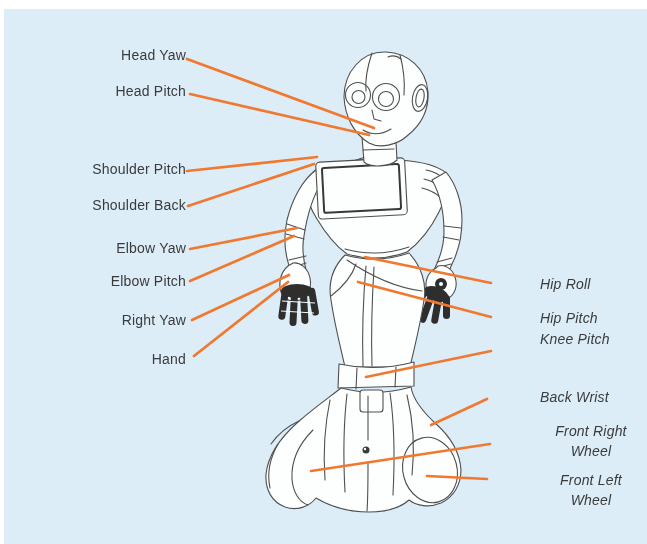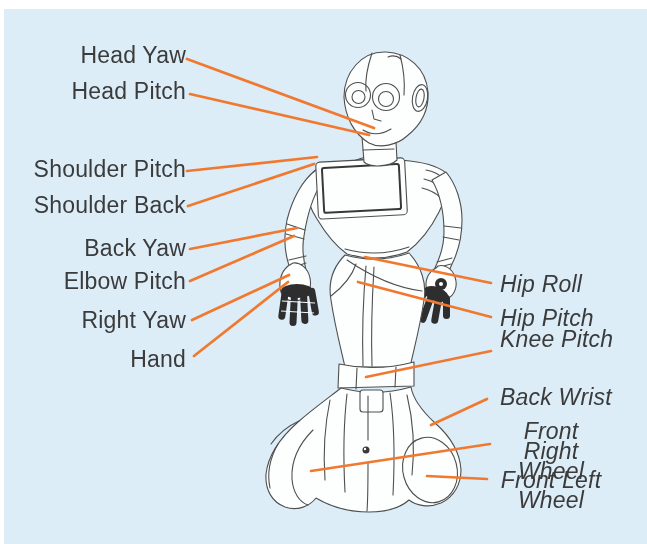--- a/index.html
+++ b/index.html
@@ -12,21 +12,21 @@
     position:absolute;left:4px;top:9px;right:0;bottom:0;
     background:var(--bg,#dcedf8);
   }
   svg.fig{position:absolute;left:0;top:0;}
   .sketch{stroke:var(--sketch,#4f4f4f);stroke-width:1.1;fill:none;stroke-linecap:round;stroke-linejoin:round;}
   .sketch-fill{stroke:var(--sketch,#4f4f4f);stroke-width:1.1;fill:#fdfefe;stroke-linejoin:round;}
   .dark{fill:#2e2e2e;stroke:none;}
   .leader{stroke:var(--leader,#f0792f);stroke-width:2.7;stroke-linecap:round;}
   .lbl{
     position:absolute;color:var(--txt,#3b3b3b);
-    font-size:23px;line-height:20px;letter-spacing:0.2px;
+    font-size:14px;line-height:20px;letter-spacing:0.2px;margin-left:40px;
   }
   .lbl.left{text-align:right;right:461px;white-space:nowrap;}
   .lbl.right{left:500px;white-space:nowrap;font-style:italic;}
   .lbl.right.wrap{width:102px;white-space:normal;text-align:center;}
 </style>
 </head>
 <body>
 
 <div class="panel"></div>
 
@@ -168,21 +168,21 @@
     <line class="leader" x1="487" y1="399" x2="431" y2="425"></line>
     <line class="leader" x1="490" y1="444" x2="311" y2="471"></line>
     <line class="leader" x1="487" y1="479" x2="427" y2="476"></line>
   </g>
 </svg>
 
 <div class="lbl left" style="top:45px">Head Yaw</div>
 <div class="lbl left" style="top:81px">Head Pitch</div>
 <div class="lbl left" style="top:159px">Shoulder Pitch</div>
 <div class="lbl left" style="top:195px">Shoulder Back</div>
-<div class="lbl left" style="top:238px">Back Yaw</div>
+<div class="lbl left" style="top:238px">Elbow Yaw</div>
 <div class="lbl left" style="top:271px">Elbow Pitch</div>
 <div class="lbl left" style="top:310px">Right Yaw</div>
 <div class="lbl left" style="top:349px">Hand</div>
 
 <div class="lbl right" style="top:274px">Hip Roll</div>
 <div class="lbl right" style="top:308px">Hip Pitch</div>
 <div class="lbl right" style="top:329px">Knee Pitch</div>
 <div class="lbl right" style="top:387px">Back Wrist</div>
 <div class="lbl right wrap" style="top:421px">Front Right Wheel</div>
 <div class="lbl right wrap" style="top:470px">Front Left Wheel</div>

